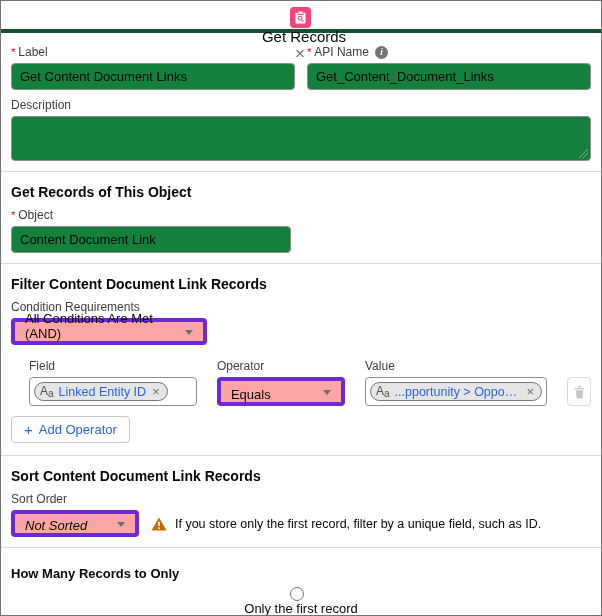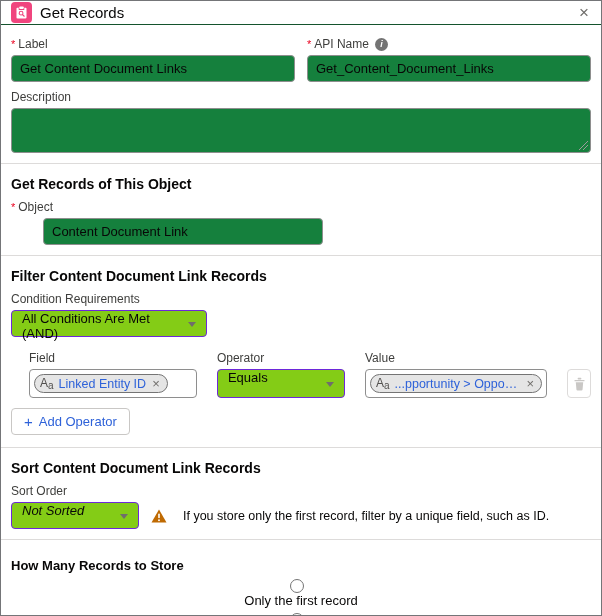--- a/index.html
+++ b/index.html
@@ -13,22 +13,23 @@
     height: 616px;
     border: 1px solid #747578;
     background: #fff;
     overflow: hidden;
   }
   
   .header {
     display: flex;
     align-items: center;
     padding: 6px 12px 6px 10px;
-    border-bottom: 1px solid #14532d;
-    height: 24px;
+    border-bottom: 4px solid #14532d;
+    height: 32px;
+    flex-direction: column;
   }
   .hdr-icon {
     width: 21px; height: 21px;
     border-radius: 4px;
     background: #F0457E;
     display: flex; align-items: center; justify-content: center;
     flex: 0 0 auto;
   }
   .hdr-title {
     font-size: 15px;
@@ -108,26 +109,26 @@
     width: 9px; height: 9px;
     background:
       linear-gradient(135deg, transparent 45%, #9b9b9b 45%, #9b9b9b 52%, transparent 52%,
                       transparent 70%, #9b9b9b 70%, #9b9b9b 77%, transparent 77%);
     pointer-events: none;
   }
   
   .select {
     position: relative;
     height: 27px;
-    border: 1px solid #6d28d9;
-    border-radius: 4px;
-    background: #84cc16;
+    border: 4px solid #6d28d9;
+    border-radius: 4px;
+    background: #fca5a5;
     font-size: 13px;
     display: flex;
-    align-items: flex-start;
+    align-items: flex-end;
     padding: 0 26px 0 10px;
     cursor: pointer;
     color: #080707;
   }
   .chevron {
     position: absolute;
     right: 10px; top: 50%;
     margin-top: -2px;
     width: 0; height: 0;
     border-left: 4.5px solid transparent;
@@ -203,21 +204,21 @@
     padding: 0 12px;
     display: inline-flex;
     align-items: center;
     gap: 6px;
     cursor: pointer;
   }
   .add-plus { font-size: 15px; line-height: 1; }
   
   .sort-row { display: flex; align-items: center; gap: 12px; }
   .warn {
-    display: flex; align-items: center; gap: 16px;
+    display: flex; align-items: center; gap: 8px;
     font-size: 12.5px; color: #080707;
   }
   
   .store-title {
     font-size: 13px;
     font-weight: 700;
     margin: 6px 0 6px 0;
   }
   .radio-row {
     display: flex; align-items: center;
@@ -240,21 +241,21 @@
   }
   .radio-row input:checked::after {
     content: "";
     position: absolute;
     left: 2.5px; top: 2.5px;
     width: 7px; height: 7px;
     border-radius: 50%;
     background: #2E62D9;
   }
   
-  .w-object { width: 280px; margin-left: 32px; }
+  .w-object { width: 280px; }
   .w-condreq { width: 196px; }
   .w-sort { width: 128px; font-style: italic; }
   .cond-field { width: 194px; }
   .cond-op { width: 148px; }
   .cond-val { width: 182px; }
 </style>
 </head>
 <body>
 
 <div class="dialog">
@@ -386,21 +387,21 @@
           <path d="M8 0.6 15.5 13.4 H0.5 Z" fill="#BF6A02"></path>
           <rect x="7.2" y="4.6" width="1.6" height="4.6" rx="0.8" fill="#ffffff"></rect>
           <circle cx="8" cy="11.2" r="0.95" fill="#ffffff"></circle>
         </svg>
         <span>If you store only the first record, filter by a unique field, such as ID.</span>
       </div>
     </div>
   </div>
 
   <div class="section" style="padding-top:12px;">
-    <div class="store-title">How Many Records to Store</div>
+    <div class="store-title">How Many Records to Only</div>
     <label class="radio-row">
       <input type="radio" name="howmany" style="">
       <span>Only the first record</span>
     </label>
     <label class="radio-row">
       <input type="radio" name="howmany" style="">
       <span>All records, up to a specified limit</span>
     </label>
 
   </div>

